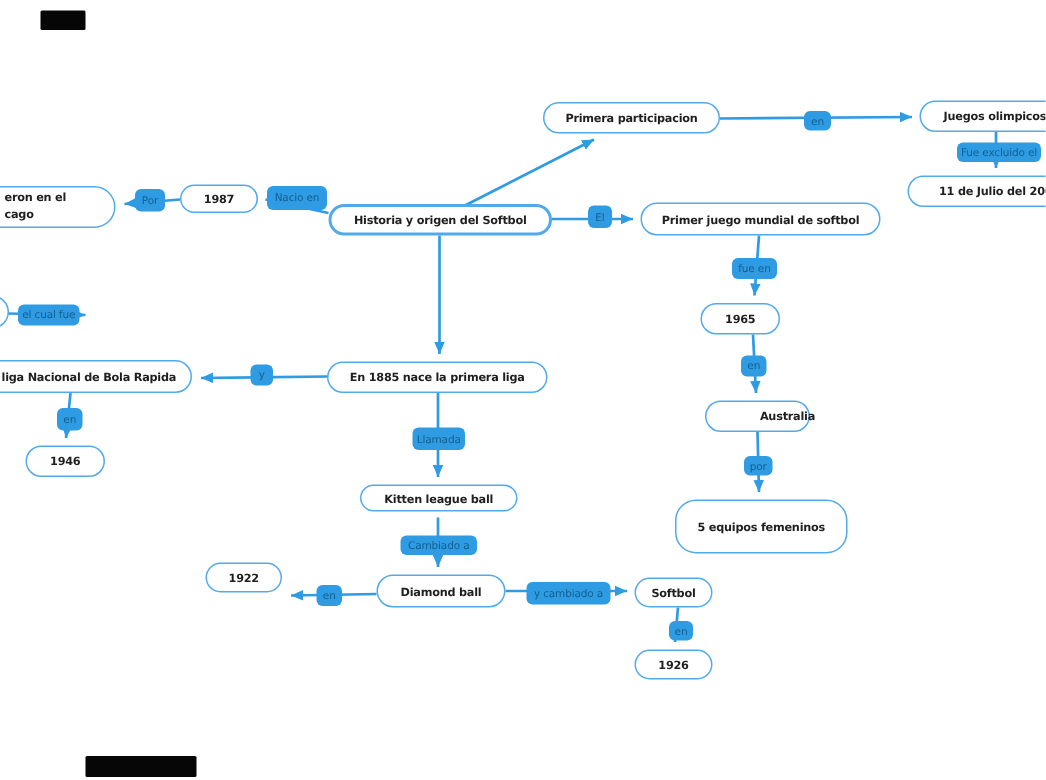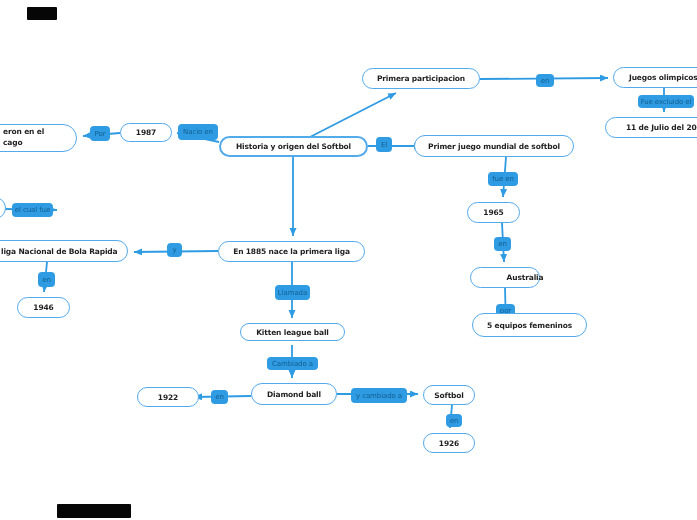--- a/index.html
+++ b/index.html
@@ -52,52 +52,52 @@
       <path d="M292,262 L292,318" marker-end="url(#arw)"></path>
       <path d="M292,345 L292,378" marker-end="url(#arw)"></path>
       <path d="M251,396 L194,397" marker-end="url(#arw)"></path>
       <path d="M337,394 L418,394" marker-end="url(#arw)"></path>
       <path d="M452,405 L450,428" marker-end="url(#arw)"></path>
     </g>
   </svg>
 
   <div class="clabel" style="left:536px;top:74px;width:18px;height:13px;">en</div>
   <div class="clabel" style="left:638px;top:95px;width:56px;height:13px;">Fue excluido el</div>
-  <div class="clabel" style="left:376px;top:137px;width:16px;height:15px;">El</div>
+  <div class="clabel" style="left:392px;top:137px;width:16px;height:15px;">El</div>
   <div class="clabel" style="left:178px;top:124px;width:40px;height:16px;">Nacio en</div>
   <div class="clabel" style="left:90px;top:126px;width:20px;height:15px;">Por</div>
   <div class="clabel" style="left:488px;top:172px;width:30px;height:14px;">fue en</div>
   <div class="clabel" style="left:494px;top:237px;width:17px;height:14px;">en</div>
   <div class="clabel" style="left:496px;top:304px;width:19px;height:13px;">por</div>
   <div class="clabel" style="left:12px;top:203px;width:41px;height:14px;">el cual fue</div>
   <div class="clabel" style="left:167px;top:243px;width:15px;height:14px;">y</div>
   <div class="clabel" style="left:38px;top:272px;width:17px;height:15px;">en</div>
   <div class="clabel" style="left:275px;top:285px;width:35px;height:15px;">Llamada</div>
   <div class="clabel" style="left:267px;top:357px;width:51px;height:13px;">Cambiado a</div>
   <div class="clabel" style="left:211px;top:390px;width:17px;height:14px;">en</div>
   <div class="clabel" style="left:351px;top:388px;width:56px;height:15px;">y cambiado a</div>
   <div class="clabel" style="left:446px;top:414px;width:16px;height:13px;">en</div>
 
   <div class="node root" style="left:219px;top:136px;width:149px;height:21px;">Historia y origen del Softbol</div>
   <div class="node" style="left:362px;top:68px;width:118px;height:21px;">Primera participacion</div>
   <div class="node clip-right" style="left:613px;top:67px;width:160px;height:21px;padding-left:15px;border-radius:14px 0 0 14px;">Juegos olimpicos</div>
   <div class="node clip-right" style="left:605px;top:117px;width:160px;height:21px;padding-left:20px;border-radius:14px 0 0 14px;">11 de Julio del 200</div>
-  <div class="node" style="left:414px;top:135px;width:160px;height:22px;">Primer juego mundial de softbol</div>
+  <div class="node" style="left:427px;top:135px;width:160px;height:22px;">Primer juego mundial de softbol</div>
   <div class="node" style="left:120px;top:123px;width:52px;height:19px;">1987</div>
   <div class="node clip-left two-line" style="left:-56px;top:124px;width:133px;height:28px;padding-left:58px;">eron en el
 cago</div>
   <div class="node" style="left:-40px;top:197px;width:46px;height:22px;"></div>
   <div class="node clip-left" style="left:-60px;top:240px;width:188px;height:22px;padding-left:60px;">liga Nacional de Bola Rapida</div>
   <div class="node" style="left:17px;top:297px;width:53px;height:21px;text-align:right;">1946</div>
   <div class="node" style="left:218px;top:241px;width:147px;height:21px;">En 1885 nace la primera liga</div>
   <div class="node" style="left:240px;top:323px;width:105px;height:18px;">Kitten league ball</div>
   <div class="node" style="left:251px;top:383px;width:86px;height:22px;">Diamond ball</div>
-  <div class="node" style="left:137px;top:387px;width:62px;height:20px;">1922</div>
+  <div class="node" style="left:137px;top:375px;width:51px;height:20px;">1922</div>
   <div class="node" style="left:423px;top:385px;width:52px;height:20px;">Softbol</div>
   <div class="node" style="left:423px;top:433px;width:52px;height:20px;">1926</div>
   <div class="node" style="left:467px;top:202px;width:53px;height:21px;">1965</div>
   <div class="node" style="left:470px;top:267px;width:70px;height:21px;padding-left:40px;">Australia</div>
-  <div class="node" style="left:450px;top:313px;width:115px;height:24px;margin-left:22px;">5 equipos femeninos</div>
+  <div class="node" style="left:450px;top:333px;width:115px;height:36px;">5 equipos femeninos</div>
 
   <div class="redaction" style="left:27px;top:7px;width:30px;height:13px;"></div>
   <div class="redaction" style="left:57px;top:504px;width:74px;height:14px;"></div>
 
 </div>
 
 </body></html>

